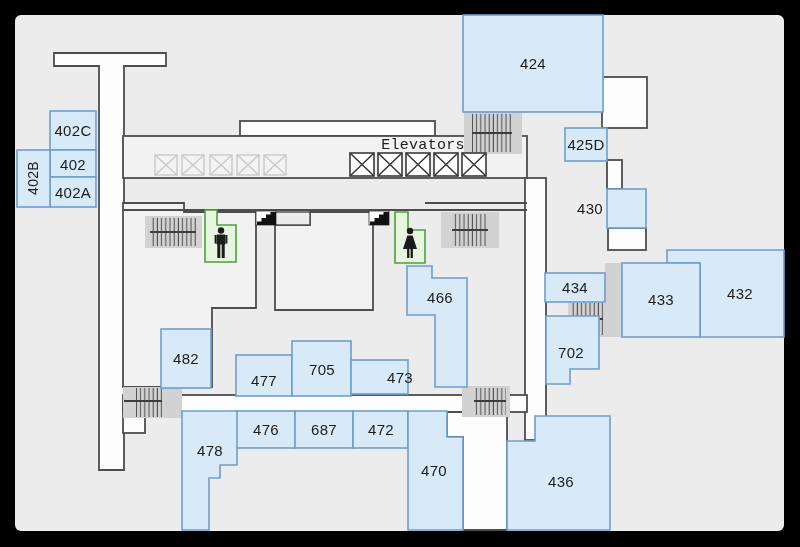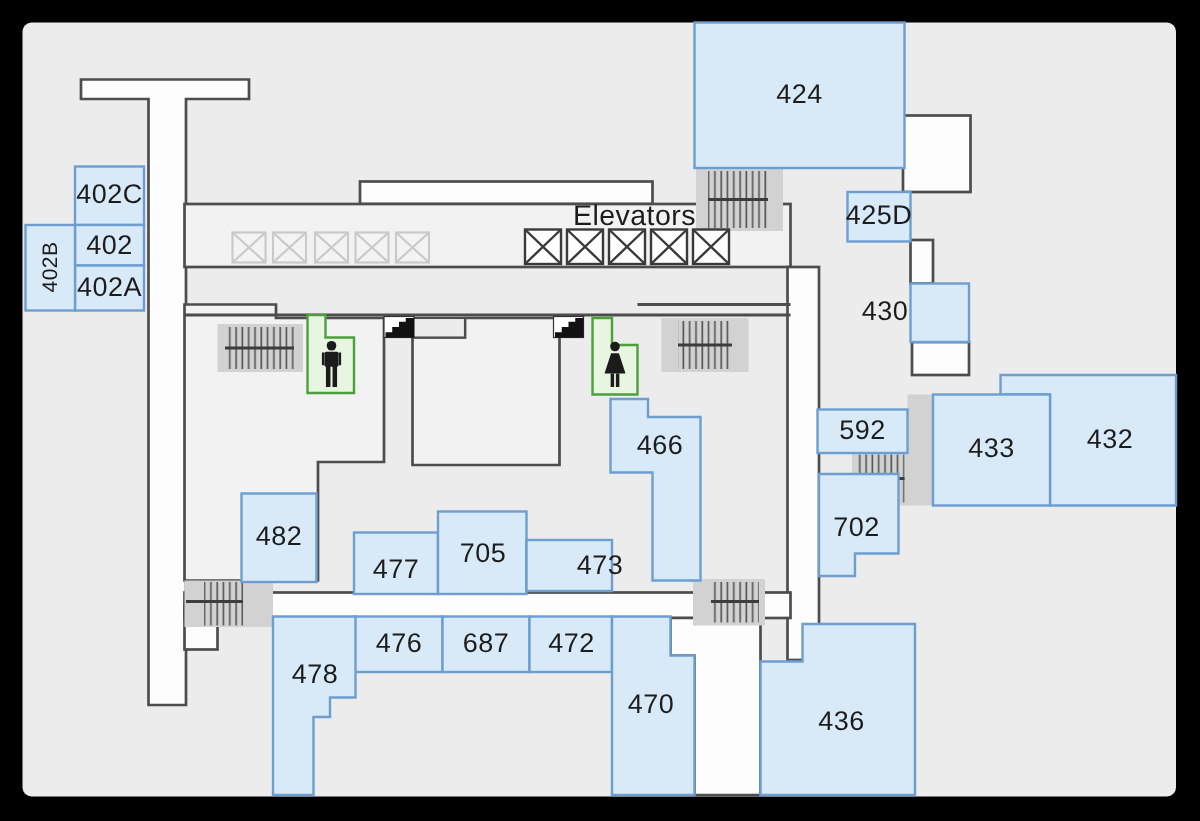--- a/index.html
+++ b/index.html
@@ -1,21 +1,21 @@
 <!DOCTYPE html>
 <html style="--frame: #000000; --background: #ececec; --corridor: #fdfdfd; --wall: #4d4d4d; --room-fill: #d8eaf7; --room-border: #6d9ecf; --restroom-fill: #e8f5e0; --restroom-border: #4ca03c; --stairs-fill: #d2d2d2; --tread: #555555; --elevator-stroke: #3a3a3a; --hatch-stroke: #c9c9c9; --label: #1c1c1c;"><head>
 <meta charset="utf-8">
 <style>
   html,body{margin:0;padding:0;background:#000;}
   #stage{position:relative;width:800px;height:547px;background:#000;overflow:hidden;
          font-family:"Liberation Sans", sans-serif;}
   #plan-svg{position:absolute;left:0;top:0;}
-  .lbl{position:absolute;transform:translate(-50%,-50%);font-size:18px;color:#1c1c1c;
+  .lbl{position:absolute;transform:translate(-50%,-50%);font-size:15px;color:#1c1c1c;
        white-space:nowrap;pointer-events:none;letter-spacing:.3px;}
-  .lbl.small{font-size:19px;}
+  .lbl.small{font-size:15px;font-family:Liberation Mono, monospace;}
   .lbl.vert{transform:translate(-50%,-50%) rotate(-90deg);font-size:14px;}
   
   .bg{fill:var(--background,#ececec);}
   .corr{fill:var(--corridor,#fdfdfd);stroke:var(--wall,#4d4d4d);stroke-width:1.8;}
   .corr2{fill:#f2f2f2;stroke:var(--wall,#4d4d4d);stroke-width:1.8;}
   .wallline{stroke:var(--wall,#4d4d4d);stroke-width:2;fill:none;}
   .room{fill:var(--room-fill,#d8eaf7);stroke:var(--room-border,#6d9ecf);stroke-width:1.6;}
   .wc{fill:var(--restroom-fill,#e8f5e0);stroke:var(--restroom-border,#4ca03c);stroke-width:1.6;}
   .stair{fill:var(--stairs-fill,#d2d2d2);}
   .tread{fill:url(#treads);}
@@ -182,21 +182,21 @@
 
 <div class="lbl vert" style="left:33px;top:178px">402B</div>
 <div class="lbl" style="left:73px;top:130px">402C</div>
 <div class="lbl" style="left:73px;top:164px">402</div>
 <div class="lbl" style="left:73px;top:192px">402A</div>
 <div class="lbl" style="left:533px;top:63px">424</div>
 <div class="lbl" style="left:586px;top:144px">425D</div>
 <div class="lbl" style="left:590px;top:208px">430</div>
 <div class="lbl" style="left:740px;top:293px">432</div>
 <div class="lbl" style="left:661px;top:299px">433</div>
-<div class="lbl" style="left:575px;top:287px">592</div>
+<div class="lbl" style="left:575px;top:287px">434</div>
 <div class="lbl" style="left:571px;top:352px">702</div>
 <div class="lbl" style="left:561px;top:481px">436</div>
 <div class="lbl" style="left:440px;top:297px">466</div>
 <div class="lbl" style="left:434px;top:470px">470</div>
 <div class="lbl" style="left:381px;top:429px">472</div>
 <div class="lbl" style="left:400px;top:377px">473</div>
 <div class="lbl" style="left:324px;top:429px">687</div>
 <div class="lbl" style="left:322px;top:369px">705</div>
 <div class="lbl" style="left:266px;top:429px">476</div>
 <div class="lbl" style="left:264px;top:380px">477</div>

